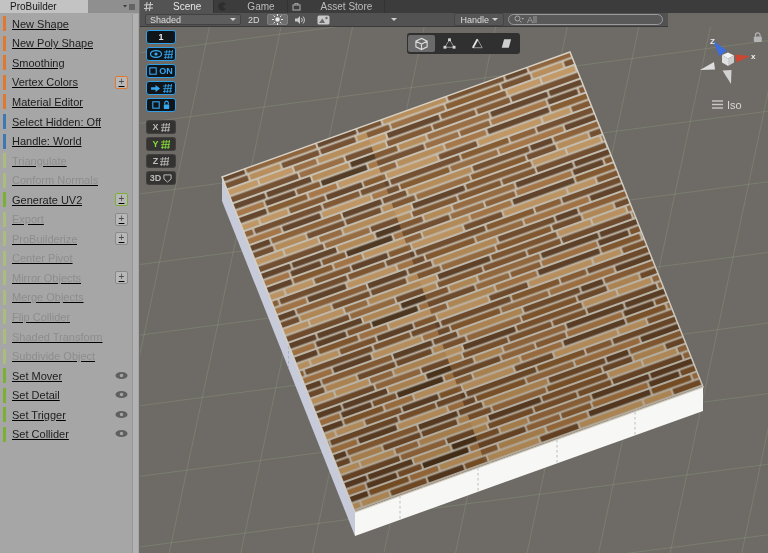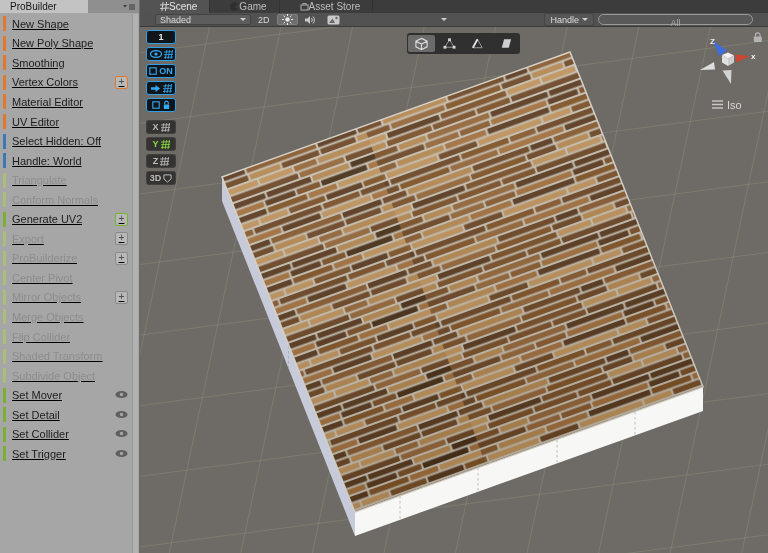--- a/index.html
+++ b/index.html
@@ -23,43 +23,43 @@
   .pb-plus{margin-left:auto;width:13px;height:13px;box-sizing:border-box;
            border:1px solid #8a8a8a;border-radius:2px;background:#b8b8b8;
            font-size:10px;line-height:10px;text-align:center;color:#4a4a4a;}
   .pb-eye{margin-left:auto;}
   .pb-scroll{position:absolute;right:1px;top:14px;bottom:0;width:5px;
              background:#b2b2b2;border-left:1px solid #979797;}
 
   
   .scene-tabs{position:absolute;left:140px;top:0;width:628px;height:13px;
               background:#3c3c3c;display:flex;font-size:10px;color:#bdbdbd;}
-  .tab{display:flex;align-items:center;gap:0;padding:0 12px 0 20px;
+  .tab{display:flex;align-items:center;gap:20px;padding:0 12px 0 4px;
        border-right:1px solid #333;}
   .tab.active{background:#535353;color:#e6e6e6;}
 
   
-  .scene-toolbar{position:absolute;left:140px;top:13px;width:628px;height:14px;
+  .scene-toolbar{position:absolute;left:140px;top:13px;width:528px;height:14px;
                  background:#525252;border-bottom:1px solid #3a3a3a;box-sizing:border-box;
-                 display:flex;align-items:center;gap:3px;padding:0 15px;
+                 display:flex;align-items:center;gap:3px;padding:0 5px;
                  font-size:9px;color:#dcdcdc;}
   .dd{display:flex;align-items:center;background:#5d5d5d;border:1px solid #424242;
       border-radius:2px;height:11px;padding:0 4px;box-sizing:border-box;}
   .dd-shaded{width:96px;}
   .caret{width:0;height:0;border-left:3px solid transparent;border-right:3px solid transparent;
          border-top:3px solid #cfcfcf;margin-left:auto;}
   .tb-btn{height:11px;display:flex;align-items:center;justify-content:center;
           padding:0 4px;border-radius:2px;box-sizing:border-box;}
   .tb-btn.active{background:#6e6e6e;border:1px solid #808080;}
   .tb-right{margin-left:auto;display:flex;align-items:center;gap:4px;}
   .gizmos-btn{display:flex;align-items:center;gap:3px;background:#565656;
               border:1px solid #454545;border-radius:2px;height:11px;padding:0 5px;}
   .search{width:155px;height:11px;border:1px solid #9a9a9a;border-radius:7px;
           background:#595959;color:#a8a8a8;display:flex;align-items:center;
-          gap:3px;padding:0 5px;box-sizing:border-box;font-size:9px;flex-direction:column;}
+          gap:3px;padding:0 5px;box-sizing:border-box;font-size:9px;}
 
   
   .progrids{position:absolute;left:146px;top:30px;display:flex;
             flex-direction:column;gap:3px;}
   .pg-btn{width:30px;height:14px;box-sizing:border-box;border-radius:3px;
           display:flex;align-items:center;justify-content:center;gap:2px;
           font-size:9px;font-weight:bold;}
   .pg-blue{background:rgba(8,14,20,0.92);border:1px solid #2f9fe8;color:#35a8f2;}
   .pg-gray{background:rgba(18,18,18,0.62);border:1px solid rgba(70,70,70,0.7);color:#bcbcbc;}
   .pg-gap{margin-top:5px;}
@@ -247,24 +247,20 @@
         <div class="pb-row">
           <span class="pb-bar" style="background: rgb(226, 119, 46);"></span>
           <span class="pb-label">Vertex Colors</span>
           <span class="pb-plus" style="border-color: rgb(226, 119, 46);">+</span>
         </div>
         <div class="pb-row">
           <span class="pb-bar" style="background: rgb(226, 119, 46);"></span>
           <span class="pb-label">Material Editor</span>
         </div>
         <div class="pb-row">
-          <span class="pb-bar" style="background: rgb(226, 119, 46);"></span>
-          <span class="pb-label">UV Editor</span>
-        </div>
-        <div class="pb-row">
           <span class="pb-bar" style="background: rgb(62, 120, 180);"></span>
           <span class="pb-label">Select Hidden: Off</span>
         </div>
         <div class="pb-row">
           <span class="pb-bar" style="background: rgb(62, 120, 180);"></span>
           <span class="pb-label">Handle: World</span>
         </div>
         <div class="pb-row disabled">
           <span class="pb-bar" style="background: rgb(169, 189, 125);"></span>
           <span class="pb-label">Triangulate</span>
@@ -324,29 +320,29 @@
         <div class="pb-row">
           <span class="pb-bar" style="background: rgb(124, 176, 50);"></span>
           <span class="pb-label">Set Detail</span>
           <span class="pb-eye"><svg width="13" height="9" viewBox="0 0 13 9">
               <ellipse cx="6.5" cy="4.5" rx="6" ry="3.6" fill="#5f5f5f"></ellipse>
               <circle cx="6.5" cy="4.5" r="1.7" fill="#a6a6a6"></circle>
             </svg></span>
         </div>
         <div class="pb-row">
           <span class="pb-bar" style="background: rgb(124, 176, 50);"></span>
-          <span class="pb-label">Set Collider</span>
+          <span class="pb-label">Set Trigger</span>
           <span class="pb-eye"><svg width="13" height="9" viewBox="0 0 13 9">
               <ellipse cx="6.5" cy="4.5" rx="6" ry="3.6" fill="#5f5f5f"></ellipse>
               <circle cx="6.5" cy="4.5" r="1.7" fill="#a6a6a6"></circle>
             </svg></span>
         </div>
         <div class="pb-row">
           <span class="pb-bar" style="background: rgb(124, 176, 50);"></span>
-          <span class="pb-label">Set Trigger</span>
+          <span class="pb-label">Set Collider</span>
           <span class="pb-eye"><svg width="13" height="9" viewBox="0 0 13 9">
               <ellipse cx="6.5" cy="4.5" rx="6" ry="3.6" fill="#5f5f5f"></ellipse>
               <circle cx="6.5" cy="4.5" r="1.7" fill="#a6a6a6"></circle>
             </svg></span>
         </div>
       </div>
     <div class="pb-scroll"></div>
   </div>
 
   <div class="scene-tabs">

